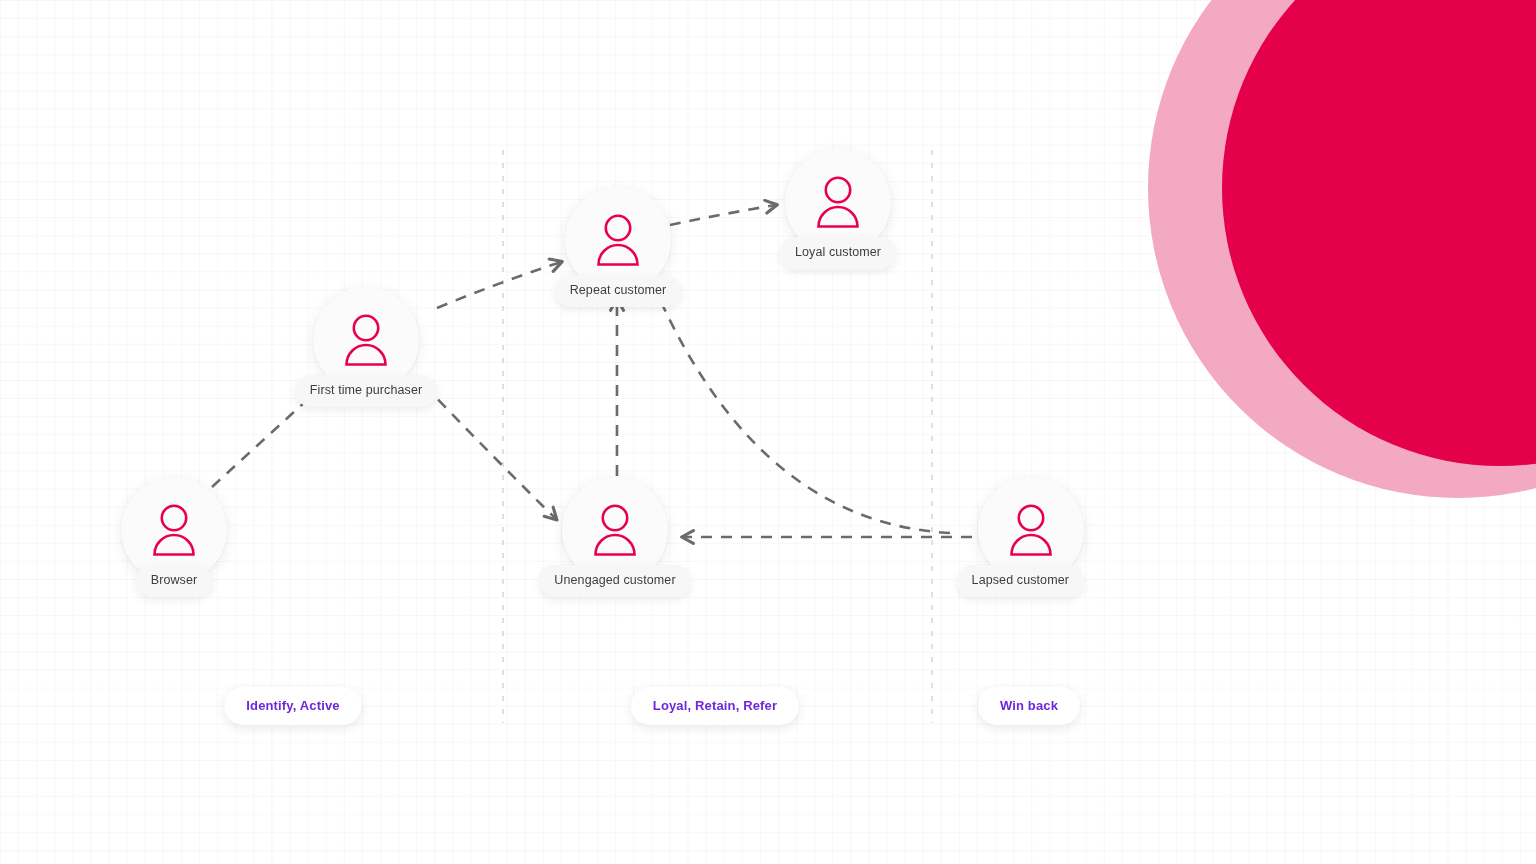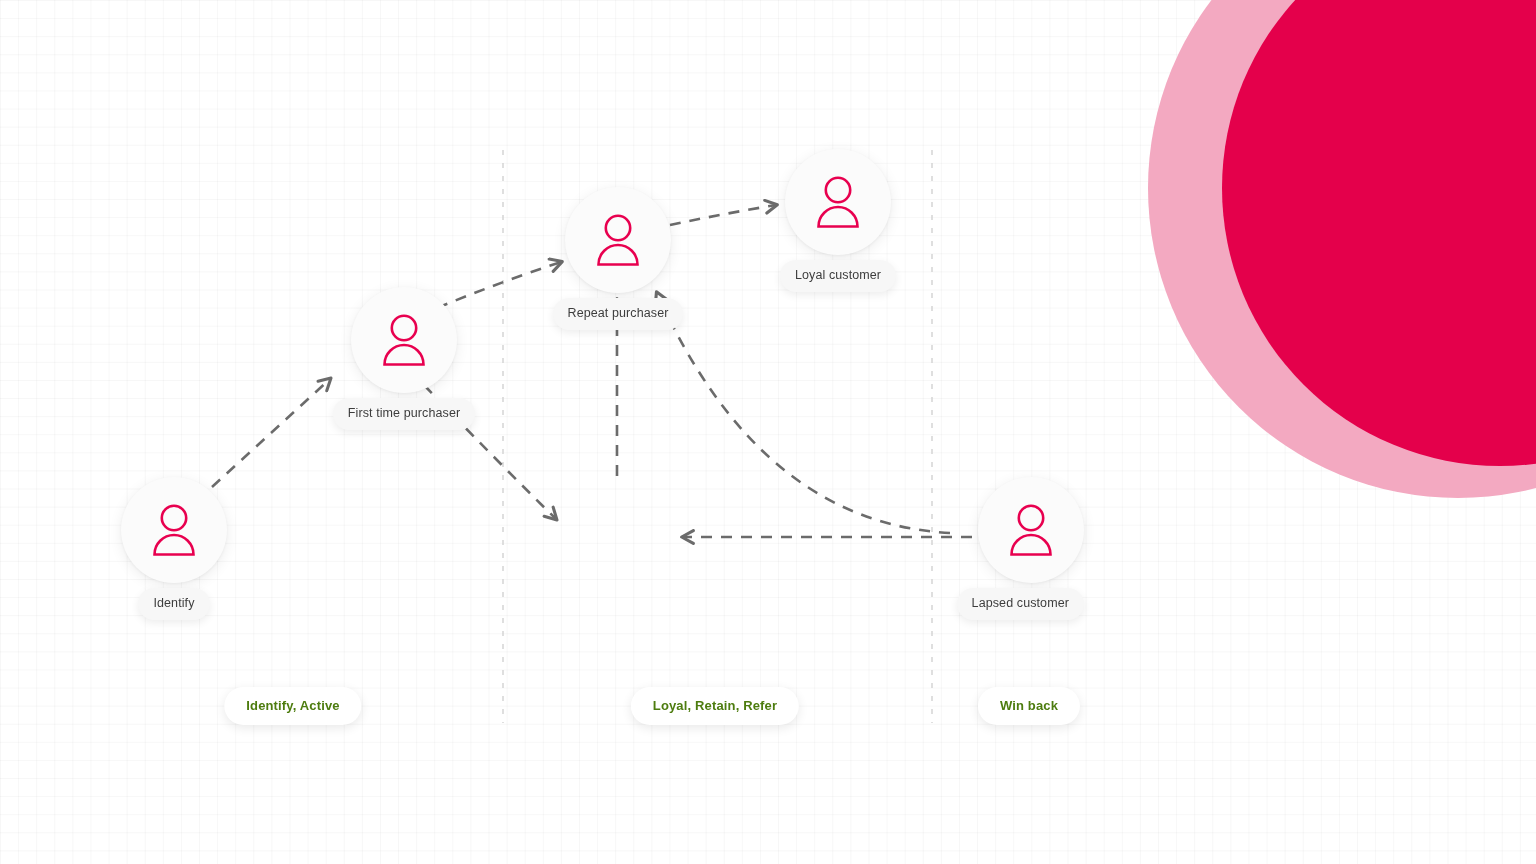--- a/index.html
+++ b/index.html
@@ -95,30 +95,29 @@
     top: 88px;
     white-space: nowrap;
     background: #f7f7f7;
     color: #3d3d3d;
     font-size: 12.5px;
     line-height: 1;
     padding: 9px 15px 10px 15px;
     border-radius: 999px;
     box-shadow: 0 3px 9px rgba(0,0,0,0.075);
     letter-spacing: 0.1px;
-    margin-top: 23px;
   }
 
   
   .stage-pill {
     position: absolute;
     transform: translate(-50%, -50%);
     white-space: nowrap;
     background: #ffffff;
-    color: #4d7c0f;
+    color: #6d28d9;
     font-size: 13px;
     font-weight: bold;
     line-height: 1;
     padding: 12px 22px 13px 22px;
     border-radius: 999px;
     box-shadow: 0 3px 11px rgba(0,0,0,0.09);
     letter-spacing: 0.15px;
   }
 </style>
 </head>
@@ -154,53 +153,62 @@
     <path class="link-path" d="M 972 537 L 683 537" marker-end="url(#arw)"></path>
   </svg>
 
   <div class="node" style="left:174px; top:530px;">
     <div class="node-circle">
       <svg class="person-icon" viewBox="0 0 52 58">
         <circle cx="26" cy="17" r="12.2"></circle>
         <path d="M 6.5 53.5 A 19.5 19.5 0 0 1 45.5 53.5 Z"></path>
       </svg>
     </div>
-    <div class="node-label">Identify</div>
-  </div>
-
-  <div class="node" style="left:404px; top:340px;align-items:center;">
+    <div class="node-label">Browser</div>
+  </div>
+
+  <div class="node" style="left:366px; top:340px;align-items:center;">
     <div class="node-circle">
       <svg class="person-icon" viewBox="0 0 52 58">
         <circle cx="26" cy="17" r="12.2"></circle>
         <path d="M 6.5 53.5 A 19.5 19.5 0 0 1 45.5 53.5 Z"></path>
       </svg>
     </div>
     <div class="node-label">First time purchaser</div>
   </div>
 
   <div class="node" style="left:618px; top:240px;">
     <div class="node-circle">
       <svg class="person-icon" viewBox="0 0 52 58">
         <circle cx="26" cy="17" r="12.2"></circle>
         <path d="M 6.5 53.5 A 19.5 19.5 0 0 1 45.5 53.5 Z"></path>
       </svg>
     </div>
-    <div class="node-label">Repeat purchaser</div>
+    <div class="node-label">Repeat customer</div>
   </div>
 
   <div class="node" style="left:838px; top:202px;">
     <div class="node-circle">
       <svg class="person-icon" viewBox="0 0 52 58">
         <circle cx="26" cy="17" r="12.2"></circle>
         <path d="M 6.5 53.5 A 19.5 19.5 0 0 1 45.5 53.5 Z"></path>
       </svg>
     </div>
     <div class="node-label">Loyal customer</div>
   </div>
 
+  <div class="node" style="left:615px; top:530px;">
+    <div class="node-circle">
+      <svg class="person-icon" viewBox="0 0 52 58">
+        <circle cx="26" cy="17" r="12.2"></circle>
+        <path d="M 6.5 53.5 A 19.5 19.5 0 0 1 45.5 53.5 Z"></path>
+      </svg>
+    </div>
+    <div class="node-label">Unengaged customer</div>
+  </div>
 
   <div class="node" style="left:1031px; top:530px;align-items:flex-end;">
     <div class="node-circle">
       <svg class="person-icon" viewBox="0 0 52 58">
         <circle cx="26" cy="17" r="12.2"></circle>
         <path d="M 6.5 53.5 A 19.5 19.5 0 0 1 45.5 53.5 Z"></path>
       </svg>
     </div>
     <div class="node-label">Lapsed customer</div>
   </div>

